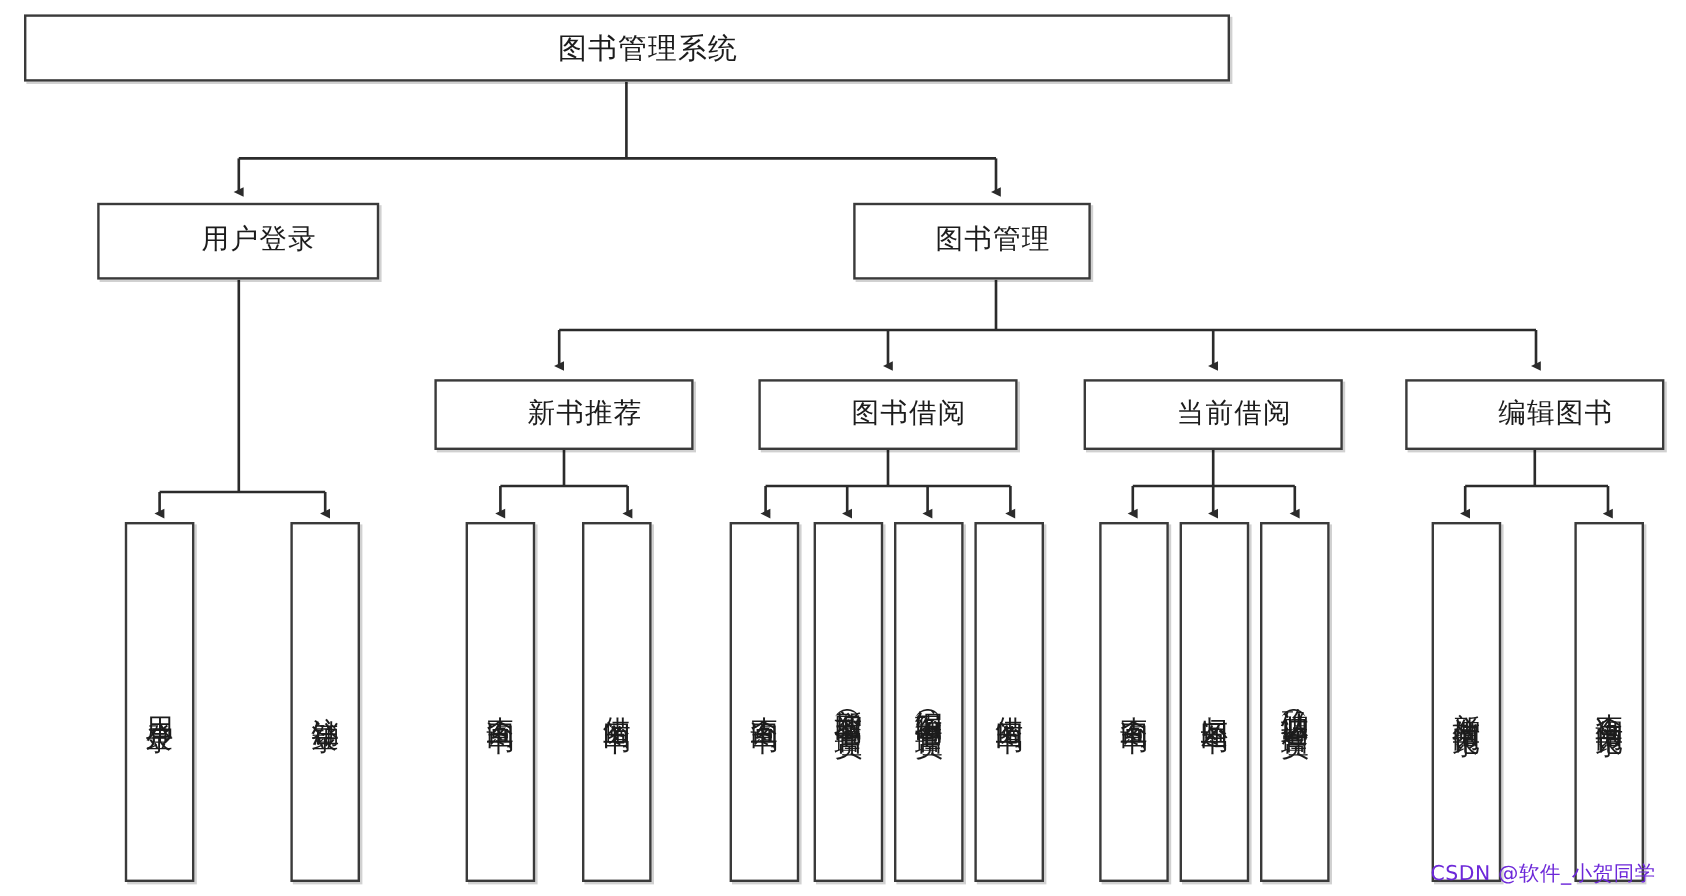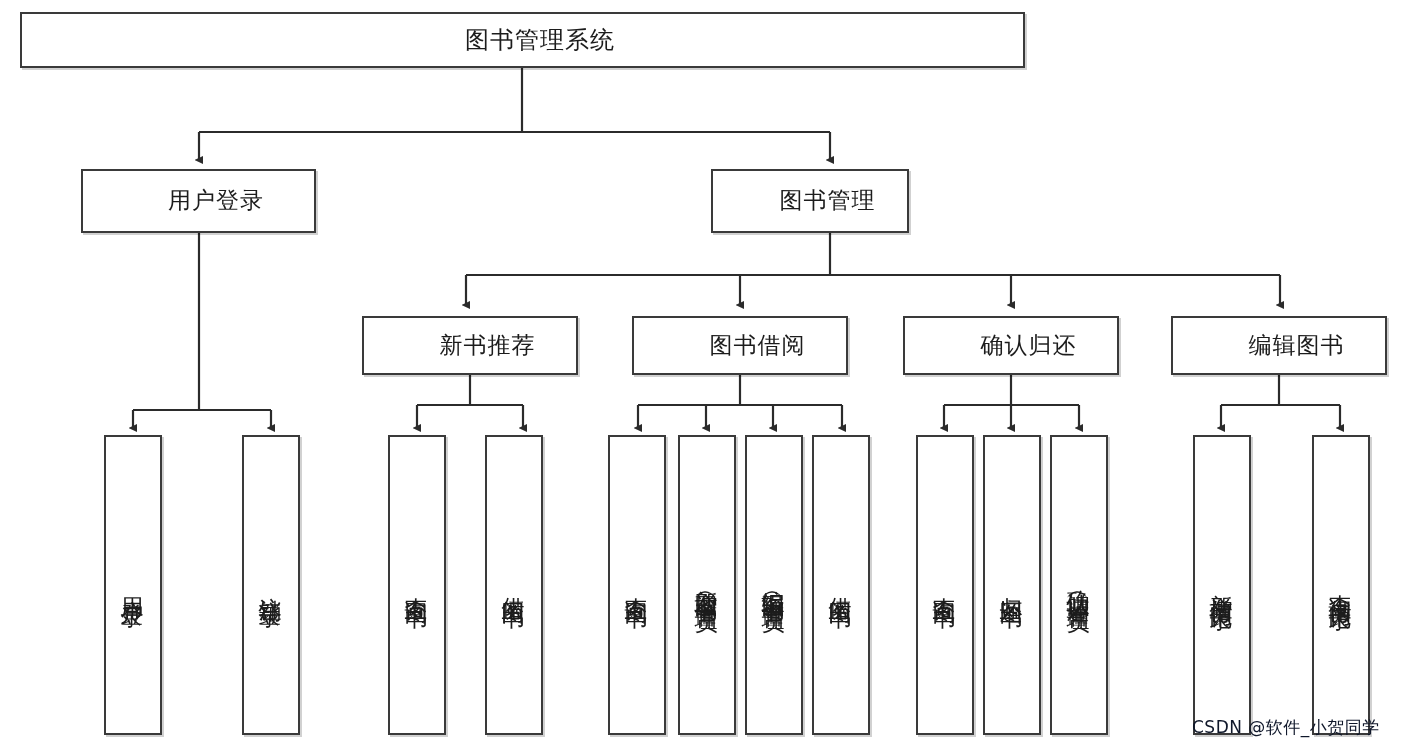--- a/index.html
+++ b/index.html
@@ -55,21 +55,21 @@
   .node.vert .vtext {
     writing-mode: vertical-rl;
     text-orientation: upright;
     display: block;
     text-align: center;
     white-space: nowrap;
   }
   .watermark {
     position: absolute;
     font-size: 17px;
-    color: #0f172a;
+    color: #6d28d9;
     letter-spacing: 0.5px;
     white-space: nowrap;
     user-select: none;
   }
 </style>
 </head>
 <body>
 
 <div id="canvas">
 
@@ -134,21 +134,21 @@
     <span>图书管理</span>
   </div>
 
   <div class="node horiz" style="left:362px; top:316px; width:216px; height:59px;">
     <span>新书推荐</span>
   </div>
   <div class="node horiz" style="left:632px; top:316px; width:216px; height:59px;">
     <span>图书借阅</span>
   </div>
   <div class="node horiz" style="left:903px; top:316px; width:216px; height:59px;">
-    <span>确认归还</span>
+    <span>当前借阅</span>
   </div>
   <div class="node horiz" style="left:1171px; top:316px; width:216px; height:59px;">
     <span>编辑图书</span>
   </div>
 
   <div class="node vert" style="left:104px; top:435px; width:58px; height:300px;">
     <span class="vtext">用户登录</span>
   </div>
   <div class="node vert" style="left:242px; top:435px; width:58px; height:300px;">
     <span class="vtext">注销登录</span>

